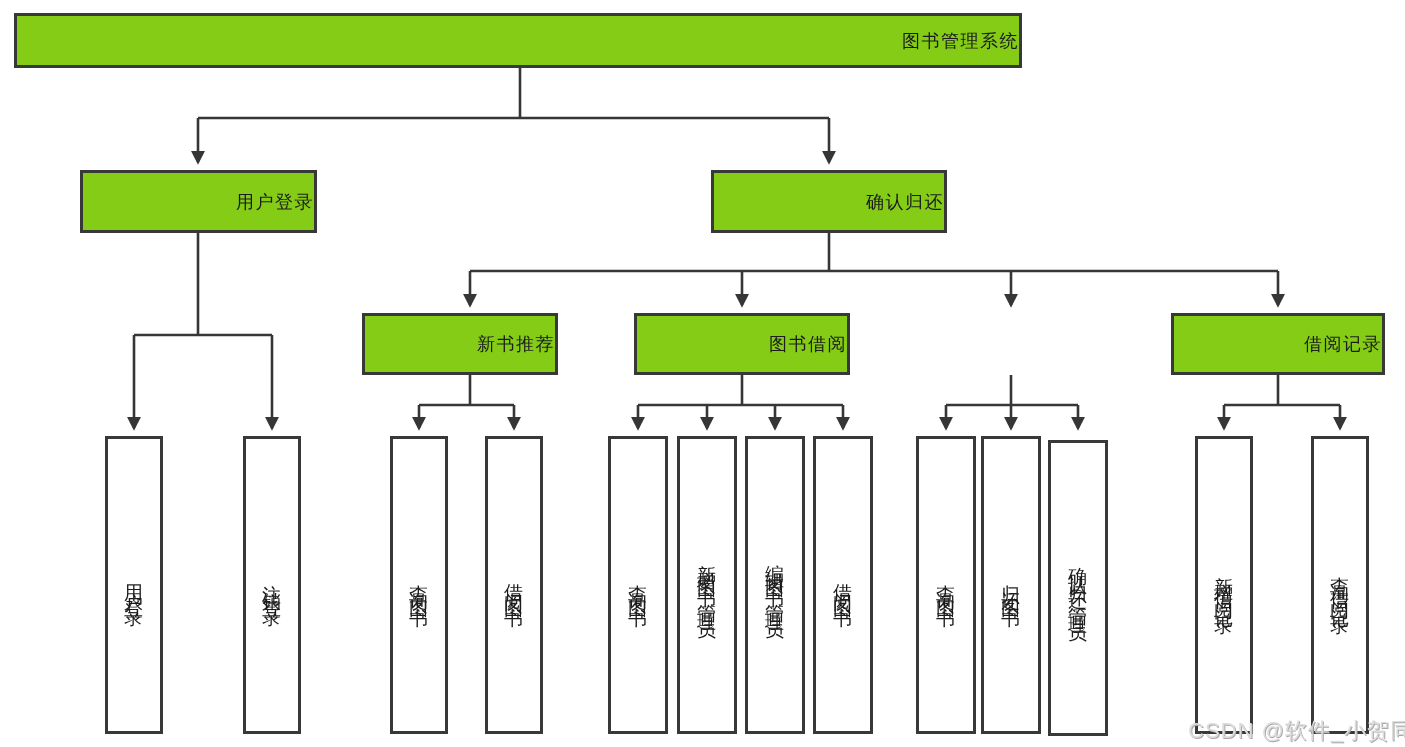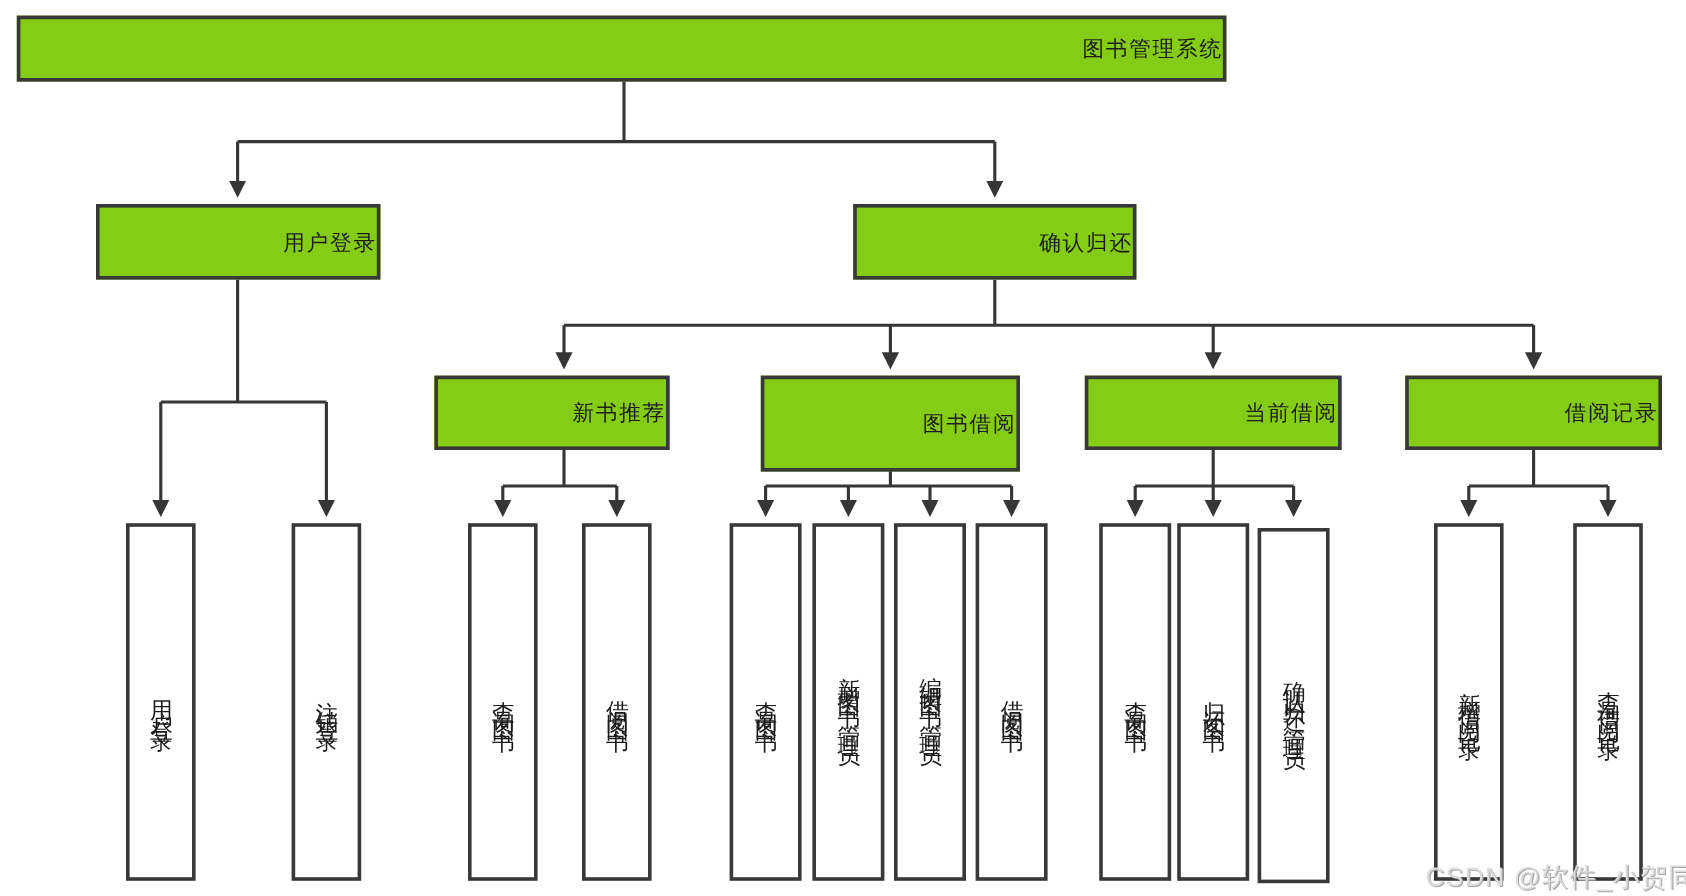--- a/index.html
+++ b/index.html
@@ -109,25 +109,22 @@
   <div class="box" style="left:80px;top:170px;width:237px;height:63px;">
     <span>用户登录</span>
   </div>
   <div class="box" style="left:711px;top:170px;width:236px;height:63px;">
     <span>确认归还</span>
   </div>
 
   <div class="box" style="left:362px;top:313px;width:196px;height:62px;">
     <span>新书推荐</span>
   </div>
-  <div class="box" style="left:634px;top:313px;width:216px;height:80px;padding-left:16px;">
+  <div class="box" style="left:634px;top:313px;width:216px;height:62px;padding-left:16px;">
     <span>图书借阅</span>
-  </div>
-  <div class="box" style="left:904px;top:313px;width:214px;height:62px;">
-    <span>当前借阅</span>
   </div>
   <div class="box" style="left:1171px;top:313px;width:214px;height:62px;">
     <span>借阅记录</span>
   </div>
 
   <div class="vbox" style="left:105px;top:436px;width:58px;height:298px;">
     <span class="vtext">用户登录</span>
   </div>
   <div class="vbox" style="left:243px;top:436px;width:58px;height:298px;">
     <span class="vtext">注销登录</span>

